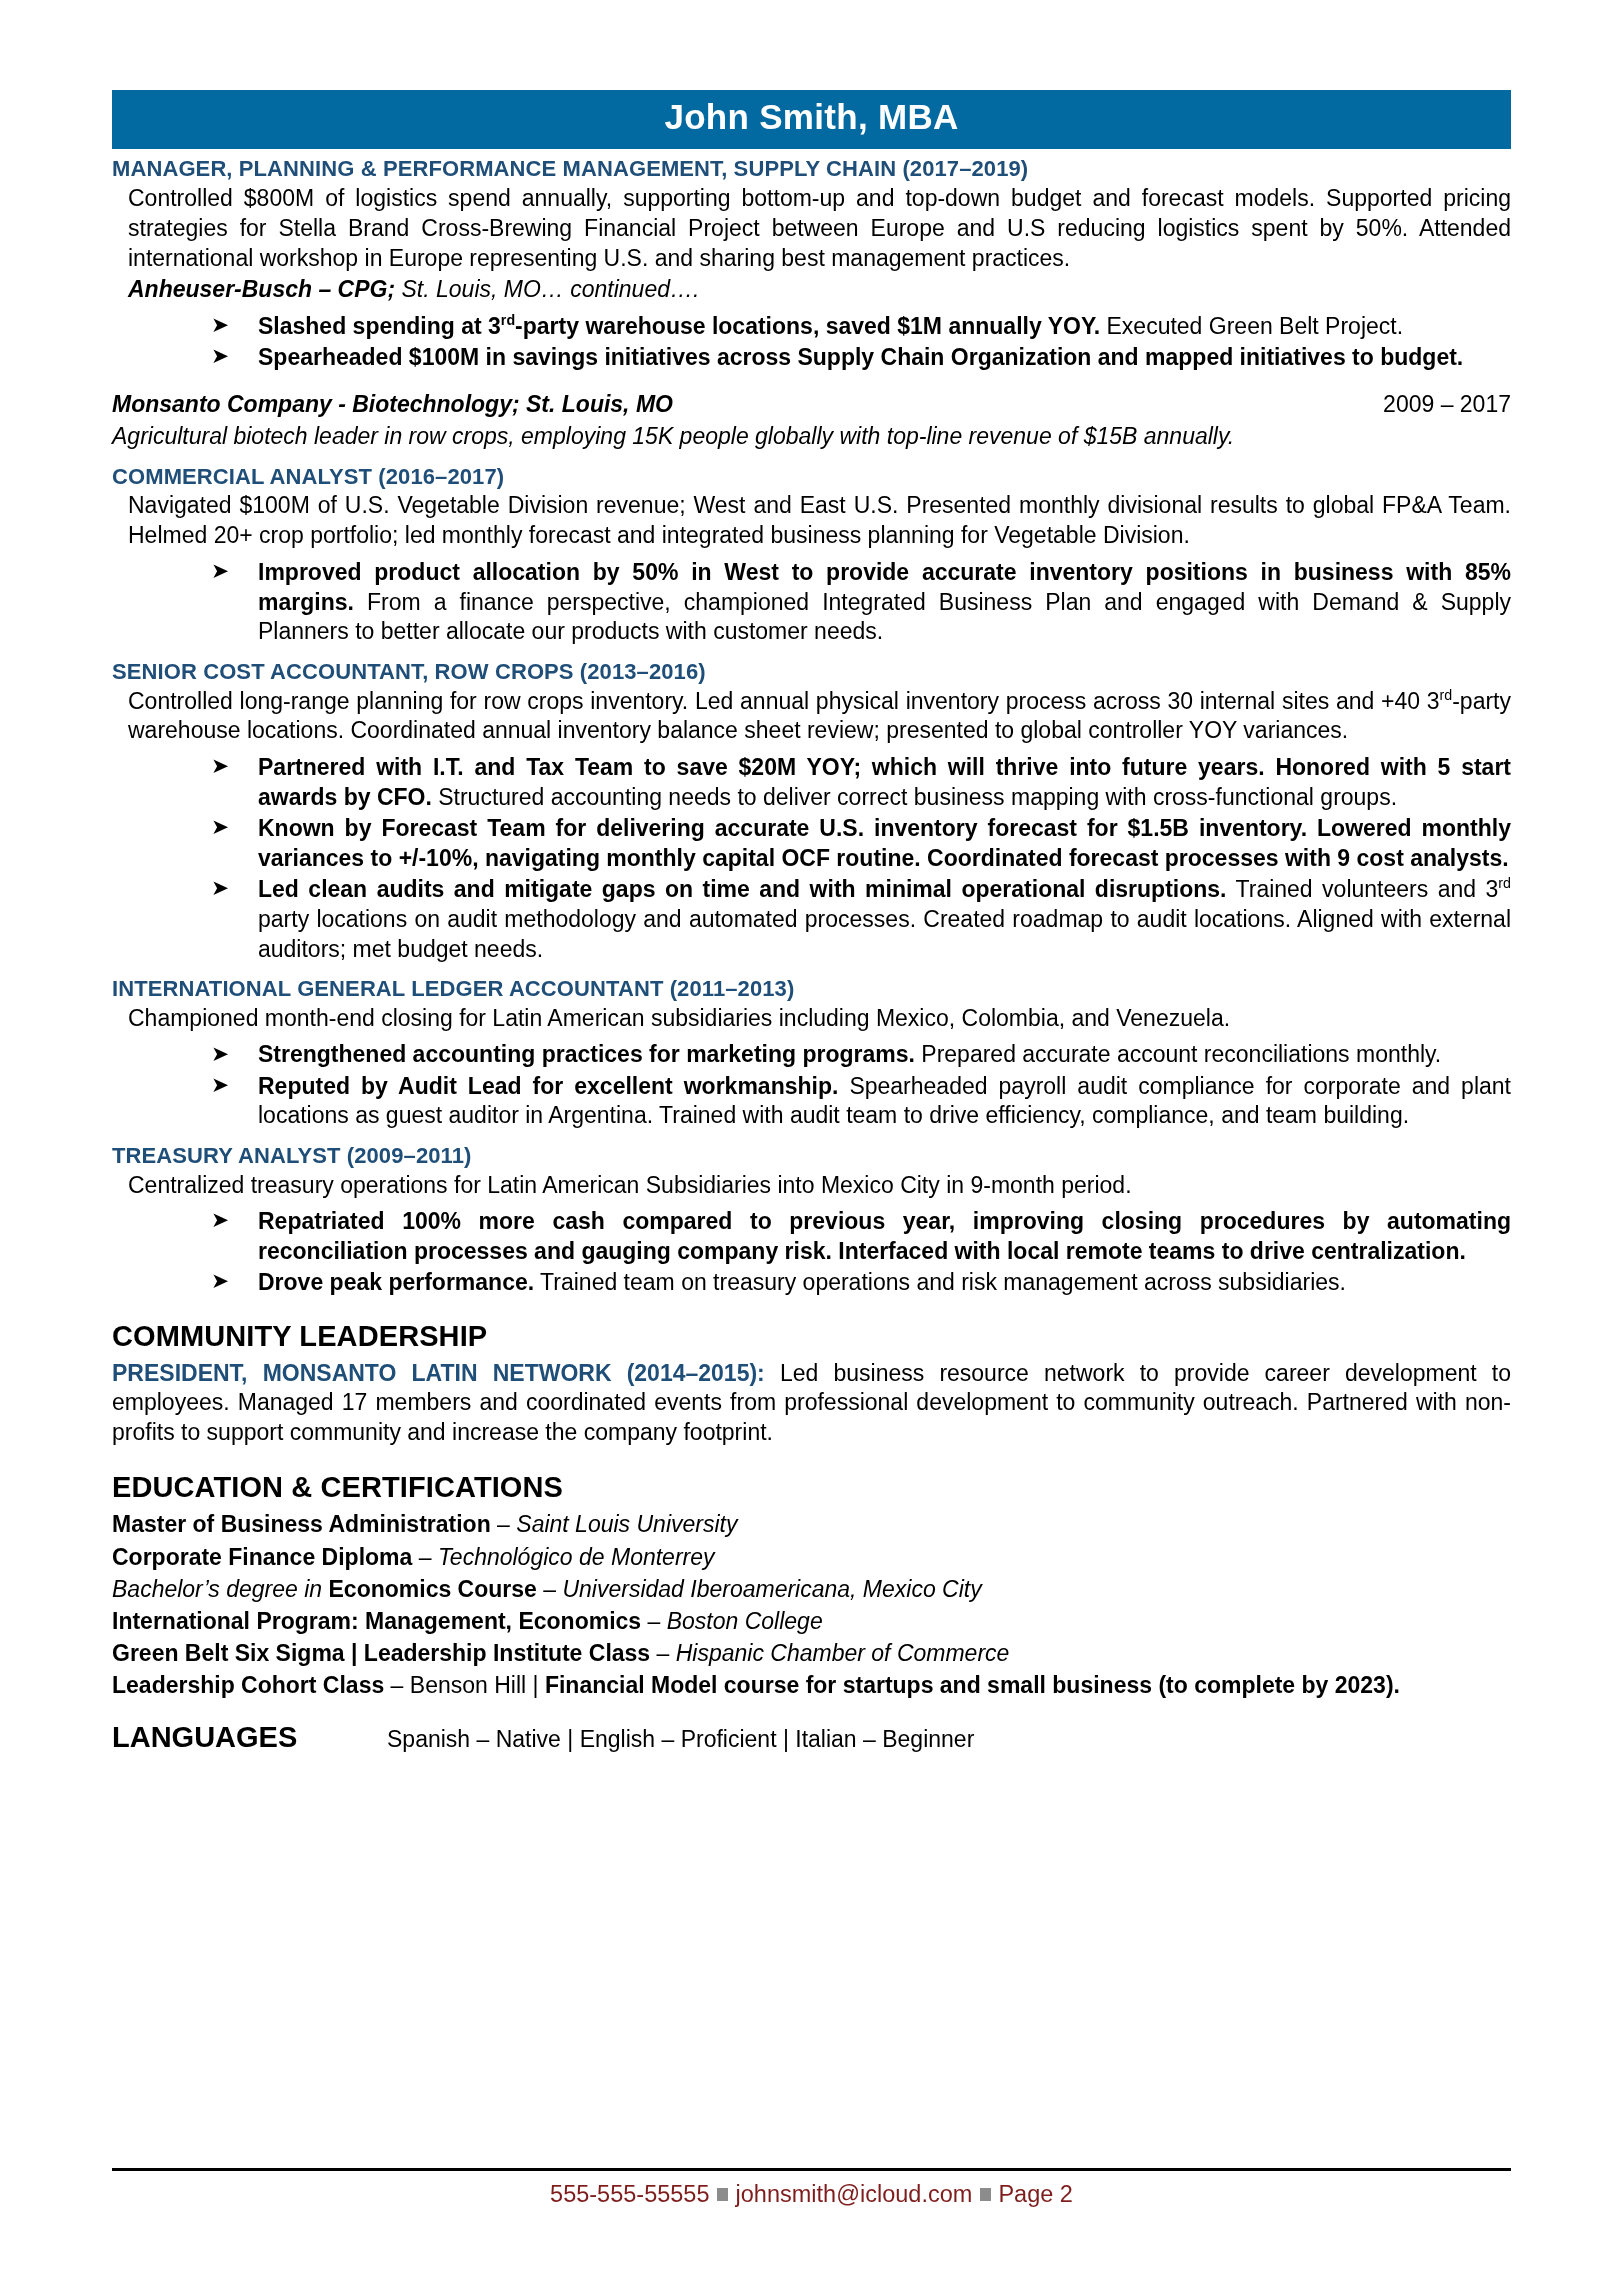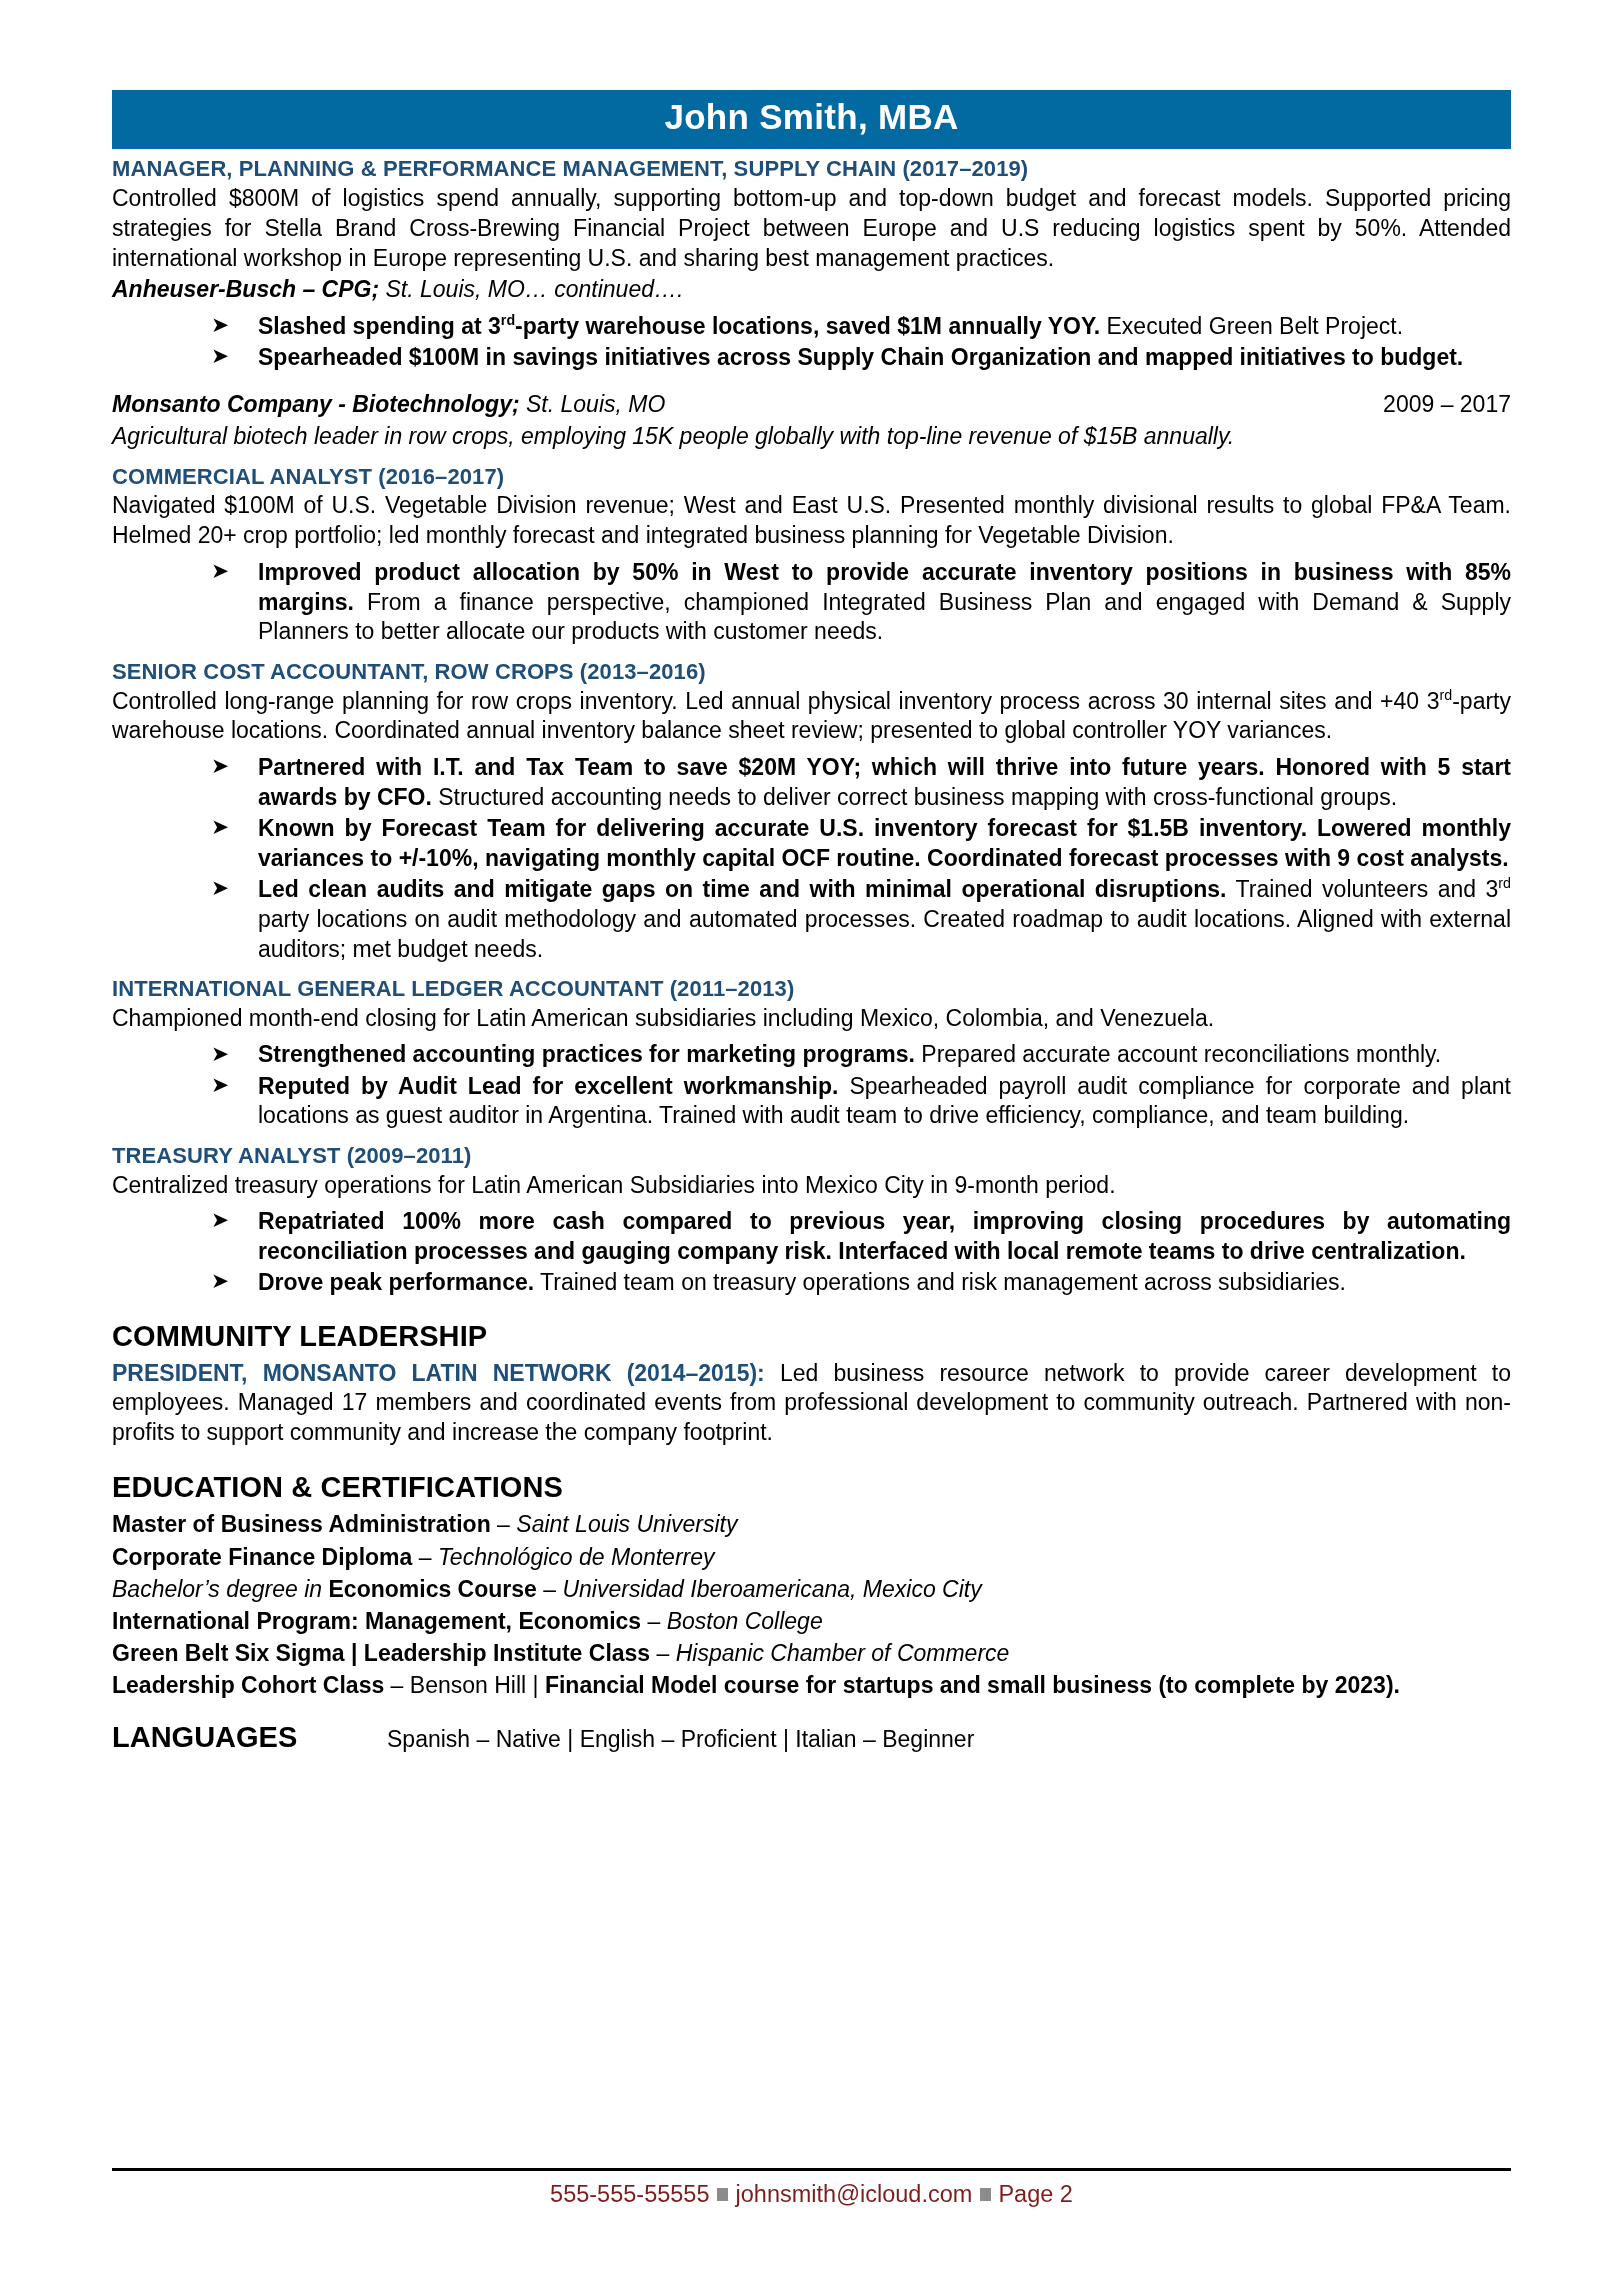--- a/index.html
+++ b/index.html
@@ -41,21 +41,21 @@
 
   
   .body-text {
     font-size: 23px;
     line-height: 1.30;
     color: #000000;
     text-align: justify;
     margin: 5.2px 0 0 0;
     font-family: "Liberation Sans", sans-serif;
   }
-  .tight { margin-top: 1.3px; }
+  .tight { margin-top: 1.3px; margin-left: 16px; }
 
   .role-head {
     color: #1F4E79;
     font-weight: bold;
     font-size: 22px;
     letter-spacing: 0.1px;
     margin: 10.5px 0 1.3px 0;
     line-height: 1.25;
   }
   .role-head.first { margin-top: 6.5px; }
@@ -66,21 +66,21 @@
     margin-top: 17px;
     display: flex;
     justify-content: space-between;
     align-items: baseline;
   }
   .company-line .co {
     font-weight: bold;
     font-style: italic;
   }
   .company-line .co .loc {
-    font-weight: normal;
+    font-weight: bold;
     font-style: italic;
   }
   .company-line .dates {
     font-size: 23px;
     white-space: nowrap;
   }
   .tagline {
     font-style: italic;
     font-size: 23px;
     line-height: 1.3;

